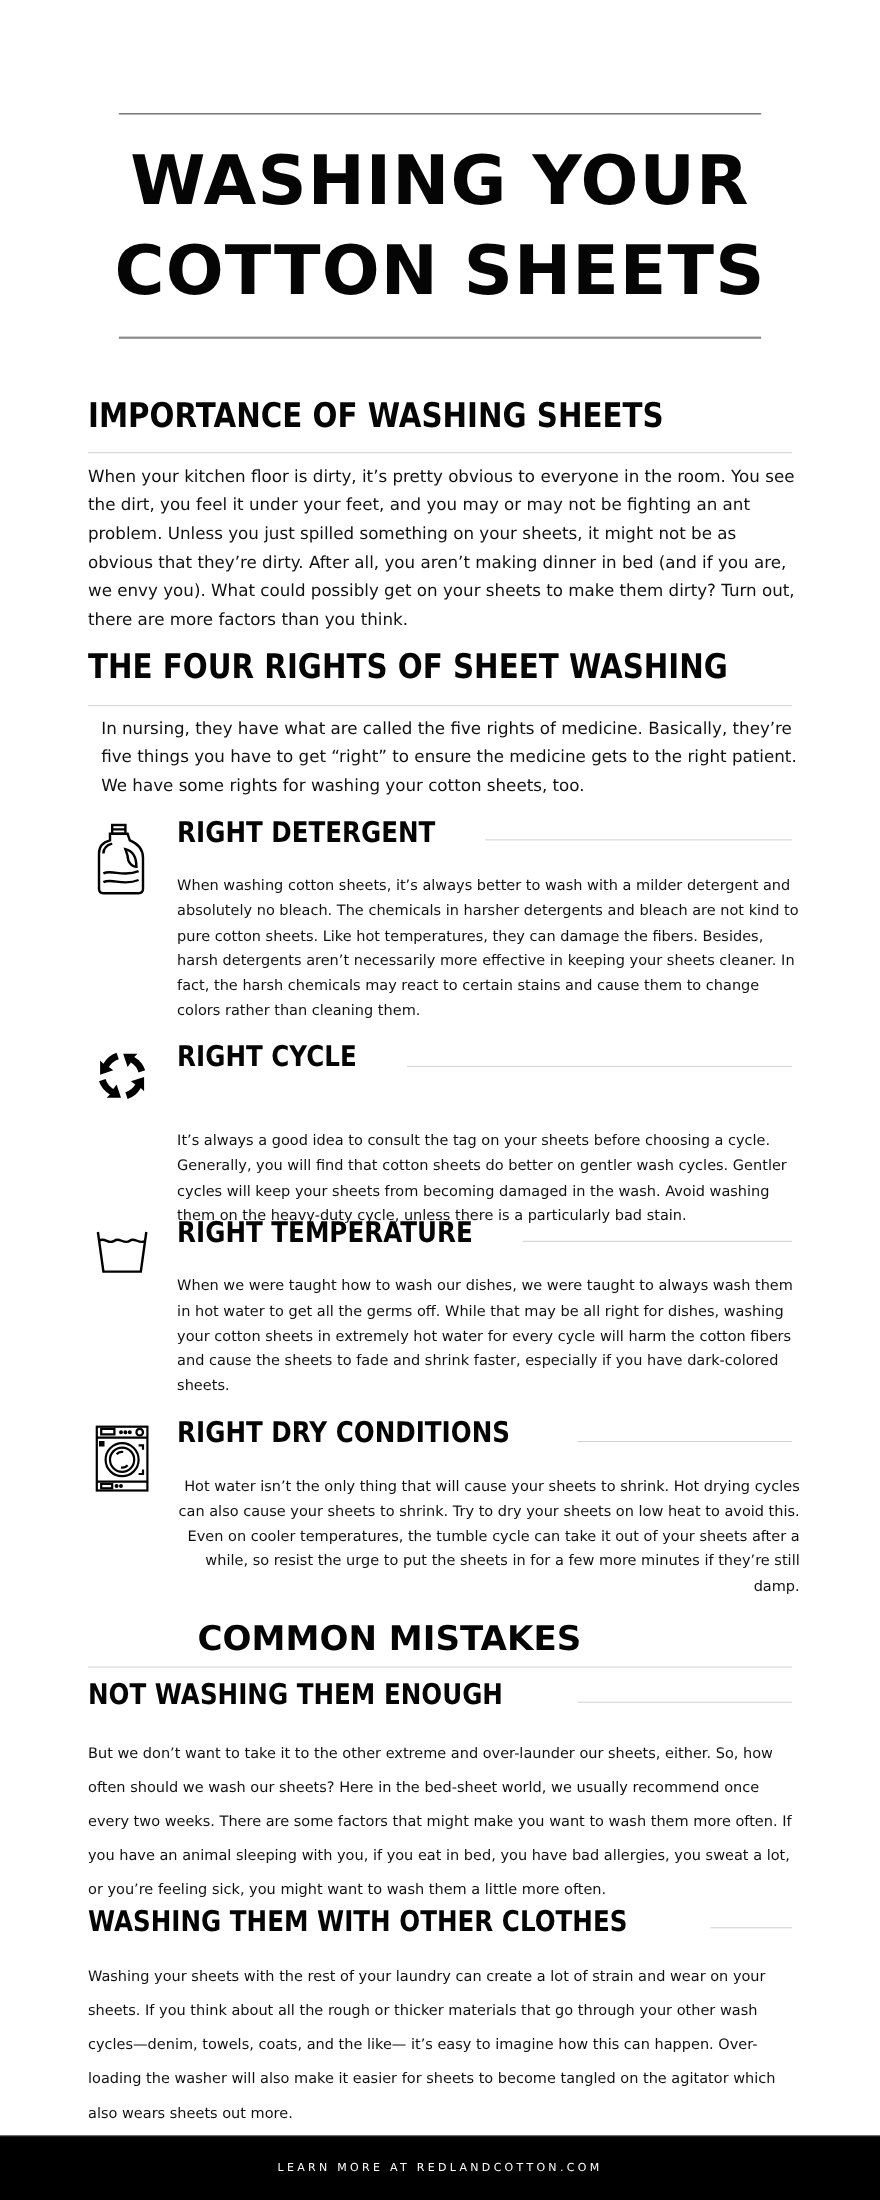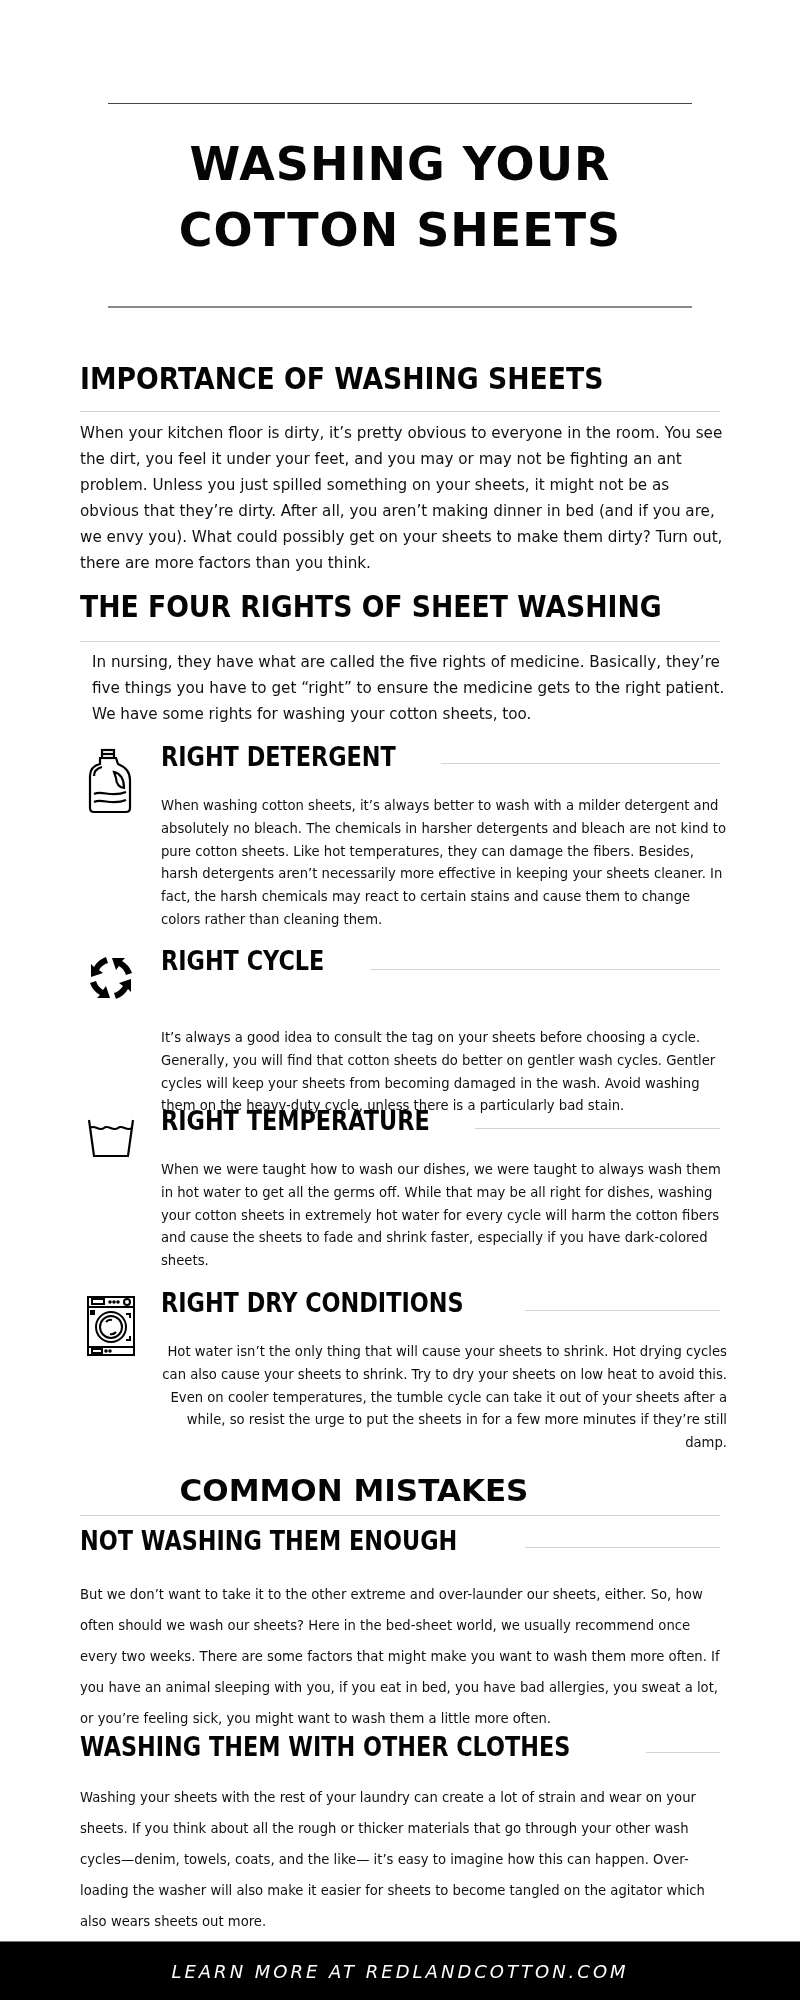--- a/index.html
+++ b/index.html
@@ -4,44 +4,44 @@
 <style>
   * { box-sizing: border-box; margin: 0; padding: 0; }
   html, body { width: 800px; background: #ffffff; }
   body { font-family: "Liberation Sans", "DejaVu Sans", sans-serif; color: #111; position: relative; height: 2000px; overflow: hidden; }
 
   
   .title-block { position: absolute; left: 0; top: 0; width: 800px; }
   .rules-for-row { position: absolute; top: 78px; left: 108px; width: 584px; height: 50px; display: flex; align-items: center; justify-content: space-between; }
   .rules-for-row .line { flex: 1; height: 1px; background: #444; }
   .rules-for-row .rules-for { font-family: "DejaVu Sans", sans-serif; font-size: 34px; font-weight: 400; padding: 0 20px; color: #111; letter-spacing: 0.5px; }
-  .main-title { position: absolute; left: 0; width: 800px; text-align: center; font-family: "DejaVu Sans", sans-serif; font-weight: 700; font-size: 46px; letter-spacing: 1px; color: #050505; line-height: 80px; transform: scaleX(1.0); }
+  .main-title { position: absolute; left: 0; width: 800px; text-align: center; font-family: "DejaVu Sans", sans-serif; font-weight: 700; font-size: 62px; letter-spacing: 1px; color: #050505; line-height: 80px; transform: scaleX(1.0); }
   .main-title.l1 { top: 124px; }
-  .main-title.l2 { top: 190px; }
+  .main-title.l2 { top: 206px; }
   .title-rule { position: absolute; left: 108px; top: 306px; width: 584px; height: 2px; background: #8a8a8a; }
 
   
   .h-section { position: absolute; left: 80px; font-family: "DejaVu Sans", sans-serif; font-weight: 700; font-size: 31px; letter-spacing: 0px; color: #050505; white-space: nowrap; transform-origin: left center; }
   .rule { position: absolute; height: 1px; background: #d4d4d4; }
 
   .p-lg { position: absolute; left: 80px; width: 645px; font-family: "DejaVu Sans", sans-serif; font-size: 15.2px; line-height: 26px; color: #111; }
   .p-sm { position: absolute; left: 161px; width: 566px; font-family: "DejaVu Sans", sans-serif; font-size: 13.2px; line-height: 22.8px; color: #111; }
   .p-sm-full { position: absolute; left: 80px; width: 648px; font-family: "DejaVu Sans", sans-serif; font-size: 13.2px; line-height: 31px; color: #111; }
 
   .h-right { position: absolute; left: 161px; font-family: "DejaVu Sans", sans-serif; font-weight: 700; font-size: 26px; color: #050505; white-space: nowrap; transform-origin: left center; }
   .h-mistake { position: absolute; left: 80px; font-family: "DejaVu Sans", sans-serif; font-weight: 700; font-size: 26px; color: #050505; white-space: nowrap; transform-origin: left center; }
 
   .icon { position: absolute; left: 84px; }
   .icon svg { display: block; }
 
   .h-center { position: absolute; left: 0; width: 708px; text-align: center; font-family: "DejaVu Sans", sans-serif; font-weight: 700; font-size: 31px; color: #050505; }
 
   
   .footer { position: absolute; left: 0; top: 1941px; width: 800px; height: 59px; background: #000; border-top: 1px solid #777; display: flex; align-items: center; justify-content: center; }
-  .footer-link { color: #fff; font-family: "DejaVu Sans", sans-serif; font-size: 18px; letter-spacing: 3px; text-decoration: none; font-style: italic; }
+  .footer-link { color: #fff; font-family: "DejaVu Sans", sans-serif; font-size: 10px; letter-spacing: 3px; text-decoration: none; }
 </style>
 </head>
 <body>
 
 <header class="title-block">
   <div class="rules-for-row">
     <div class="line"></div>
     <div class="line"></div>
   </div>
   <h1 class="main-title l1">WASHING YOUR</h1>

